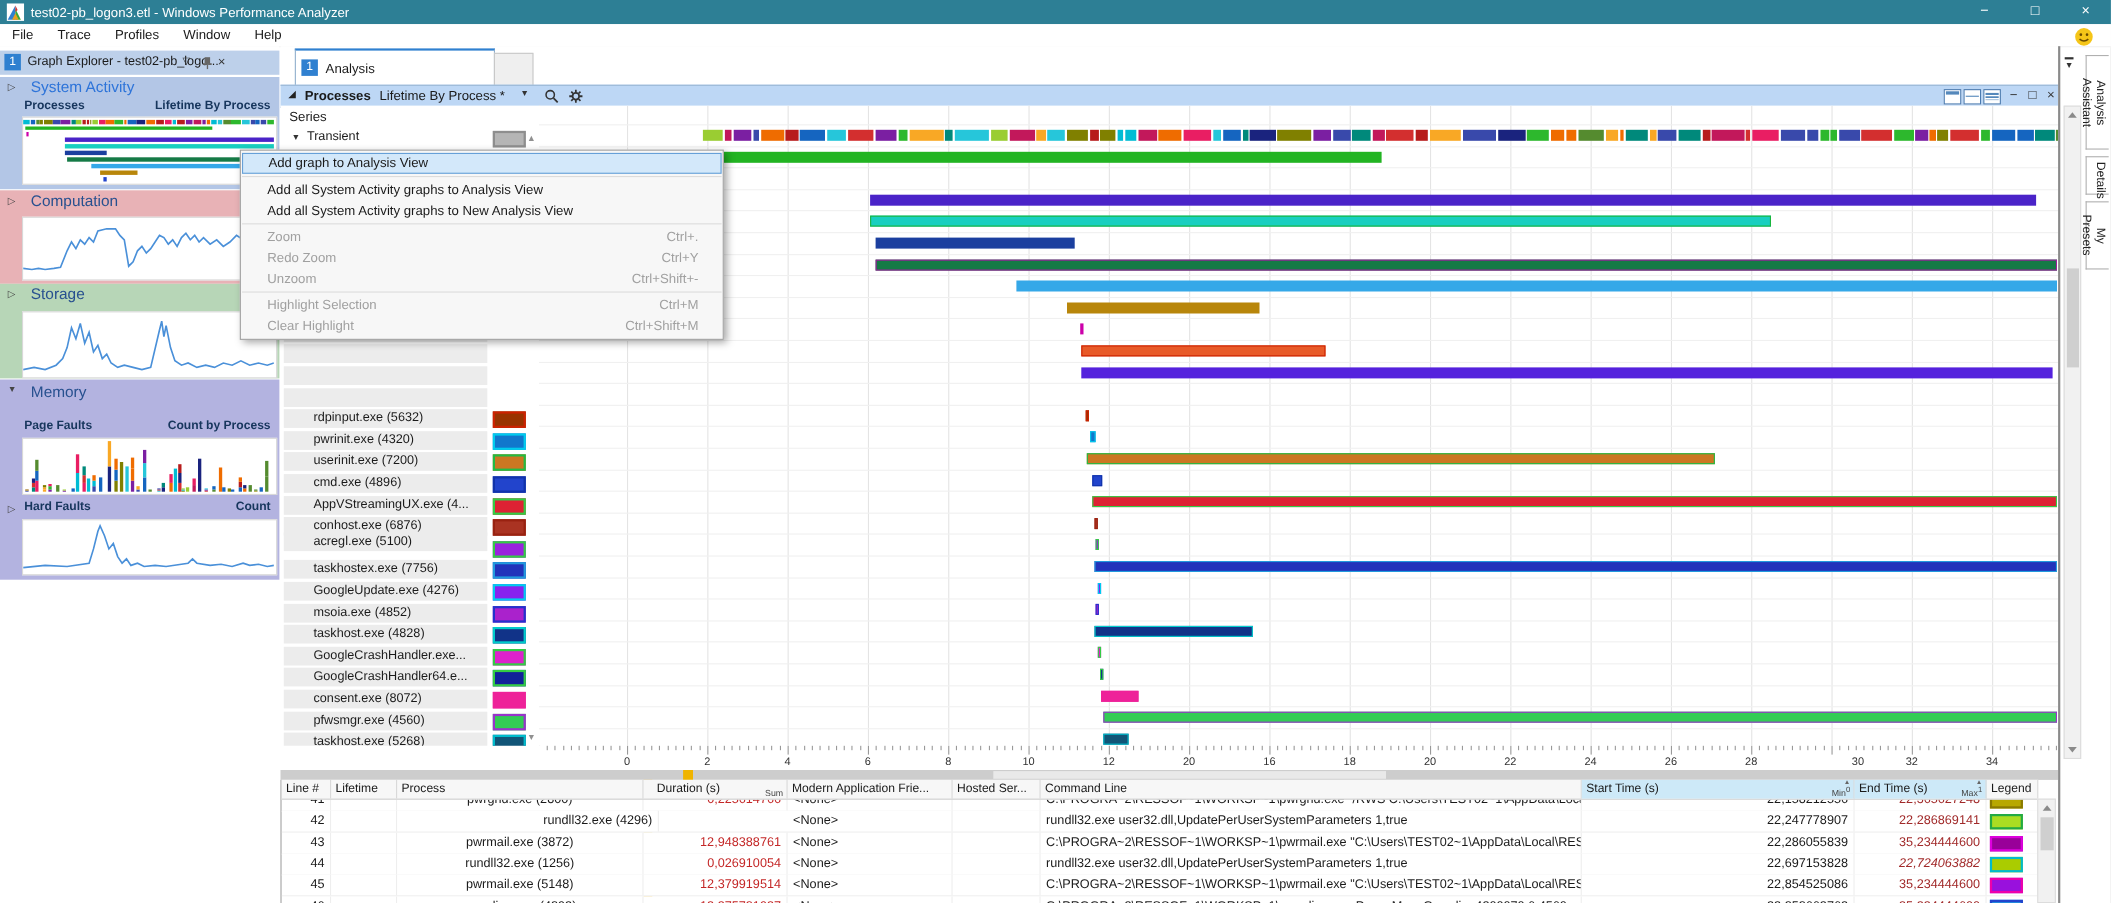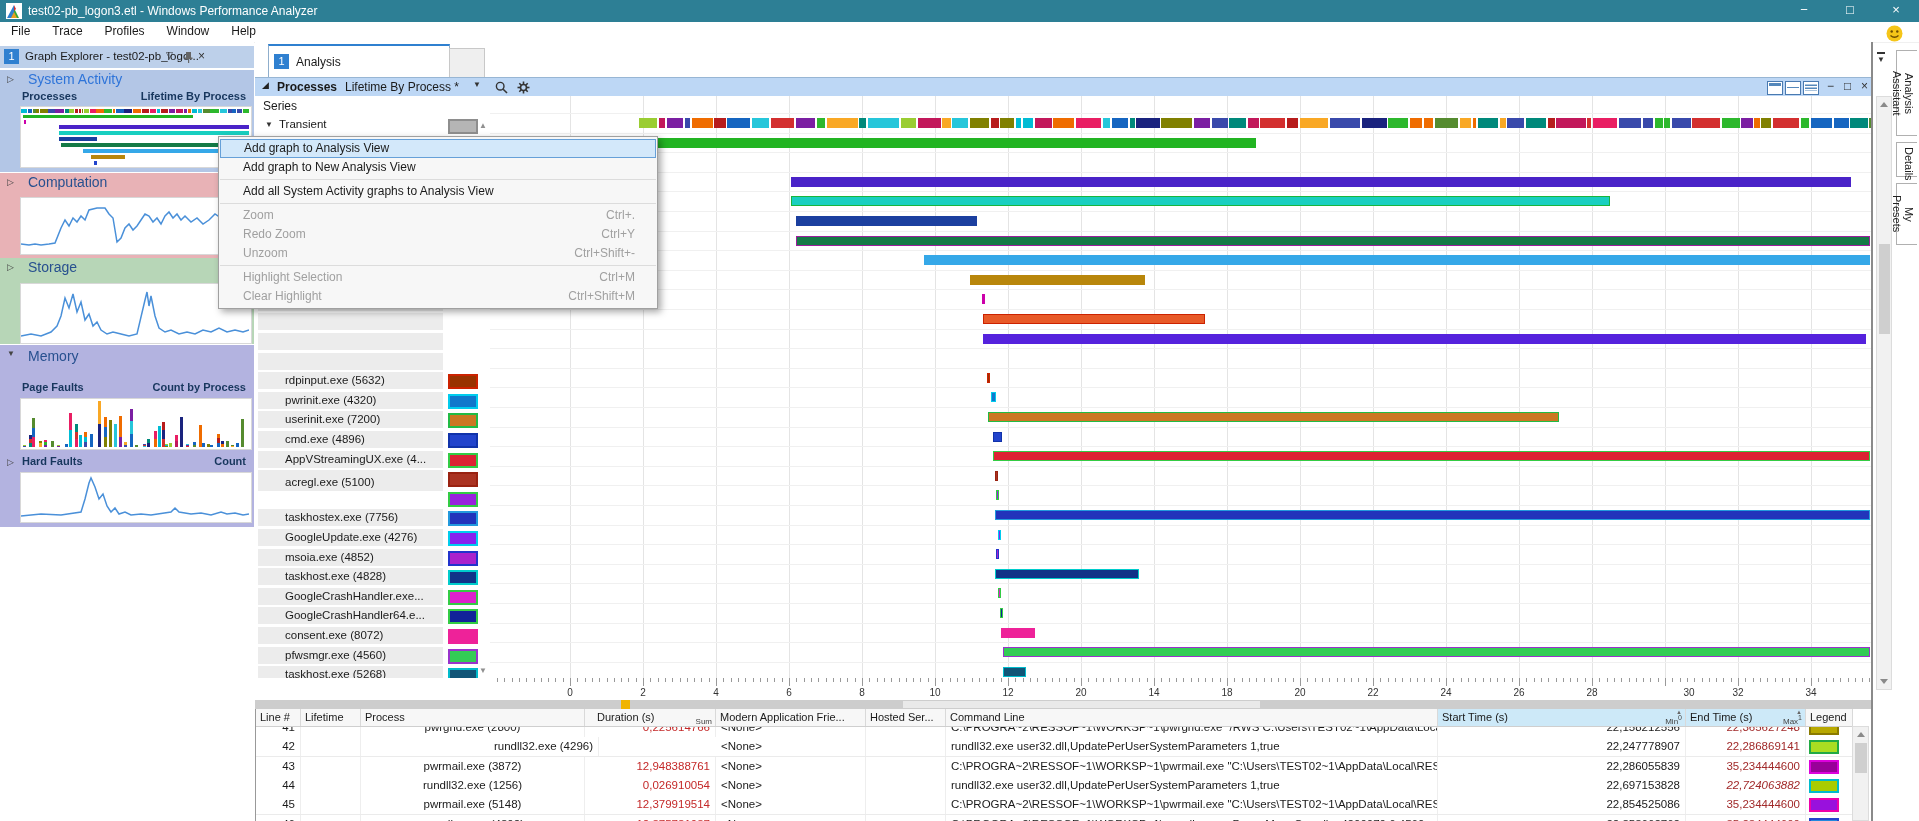--- a/index.html
+++ b/index.html
@@ -398,21 +398,21 @@
         </div>
         <div class="swatch" style="top: 337px; background: rgb(34, 68, 204); border-color: rgb(17, 51, 170);"></div>
         <div class="srow" style="top: 354.6px;">
           <div class="lbl">AppVStreamingUX.exe (4...</div>
         </div>
         <div class="swatch" style="top: 356.6px; background: rgb(221, 34, 51); border-color: rgb(51, 204, 68);"></div>
         <div class="srow" style="top: 374.2px;">
           <div class="lbl">conhost.exe (6876)</div>
         </div>
         <div class="swatch" style="top: 376.2px; background: rgb(170, 51, 34); border-color: rgb(153, 34, 17);"></div>
-        <div class="srow" style="top: 378px; text-decoration: underline;">
+        <div class="srow" style="top: 388px; text-decoration: underline;">
           <div class="lbl">acregl.exe (5100)</div>
         </div>
         <div class="swatch" style="top: 395.8px; background: rgb(153, 34, 221); border-color: rgb(51, 204, 68);"></div>
         <div class="srow" style="top: 413.4px;">
           <div class="lbl">taskhostex.exe (7756)</div>
         </div>
         <div class="swatch" style="top: 415.4px; background: rgb(34, 51, 187); border-color: rgb(34, 153, 221);"></div>
         <div class="srow" style="top: 433px;">
           <div class="lbl">GoogleUpdate.exe (4276)</div>
         </div>
@@ -689,21 +689,21 @@
       <div class="tick" style="left: 598.3px; height: 4px;"></div>
       <div class="tick" style="left: 605.6px; height: 4px;"></div>
       <div class="tick" style="left: 612.9px; height: 4px;"></div>
       <div class="tick" style="left: 620.2px; height: 4px;"></div>
       <div class="tick" style="left: 627.5px; height: 4px;"></div>
       <div class="tick" style="left: 634.8px; height: 4px;"></div>
       <div class="tick" style="left: 642.1px; height: 4px;"></div>
       <div class="tick" style="left: 649.4px; height: 4px;"></div>
       <div class="tick" style="left: 656.7px; height: 4px;"></div>
       <div class="tick" style="left: 664px; height: 8px;"></div>
-      <div class="ticklabel" style="left: 664px;">14</div>
+      <div class="ticklabel" style="left: 664px;">16</div>
       <div class="tick" style="left: 671.3px; height: 4px;"></div>
       <div class="tick" style="left: 678.6px; height: 4px;"></div>
       <div class="tick" style="left: 685.9px; height: 4px;"></div>
       <div class="tick" style="left: 693.2px; height: 4px;"></div>
       <div class="tick" style="left: 700.5px; height: 4px;"></div>
       <div class="tick" style="left: 707.8px; height: 4px;"></div>
       <div class="tick" style="left: 715.1px; height: 4px;"></div>
       <div class="tick" style="left: 722.4px; height: 4px;"></div>
       <div class="tick" style="left: 729.7px; height: 4px;"></div>
       <div class="tick" style="left: 737px; height: 8px;"></div>
@@ -924,23 +924,23 @@
     <div class="sbarrow" style="left:3px;bottom:5px;border-top:5px solid #8a8a8a"></div>
   </div>
 
   <div class="abs" id="edge-line"></div>
 
   <span class="abs" style="left:1877px;top:52px;font-size:8px;color:#333;border-top:2px solid #333;padding-top:1px">▼</span>
   <div id="right-tabs"></div>
 
   <div class="abs" id="context-menu">
       <div class="cmi sel">Add graph to Analysis View</div>
-      <div class="cmi">Add graph to New Analysis View</div>
       <div class="cmsep"></div>
       <div class="cmi">Add all System Activity graphs to Analysis View</div>
+      <div class="cmi">Add all System Activity graphs to New Analysis View</div>
       <div class="cmsep"></div>
       <div class="cmi dis">Zoom<span class="sc">Ctrl+.</span></div>
       <div class="cmi dis">Redo Zoom<span class="sc">Ctrl+Y</span></div>
       <div class="cmi dis">Unzoom<span class="sc">Ctrl+Shift+-</span></div>
       <div class="cmsep"></div>
       <div class="cmi dis">Highlight Selection<span class="sc">Ctrl+M</span></div>
       <div class="cmi dis">Clear Highlight<span class="sc">Ctrl+Shift+M</span></div>
     </div>
 
 <div class="vtab" style="top: 50px; height: 86px;">Analysis Assistant</div>

